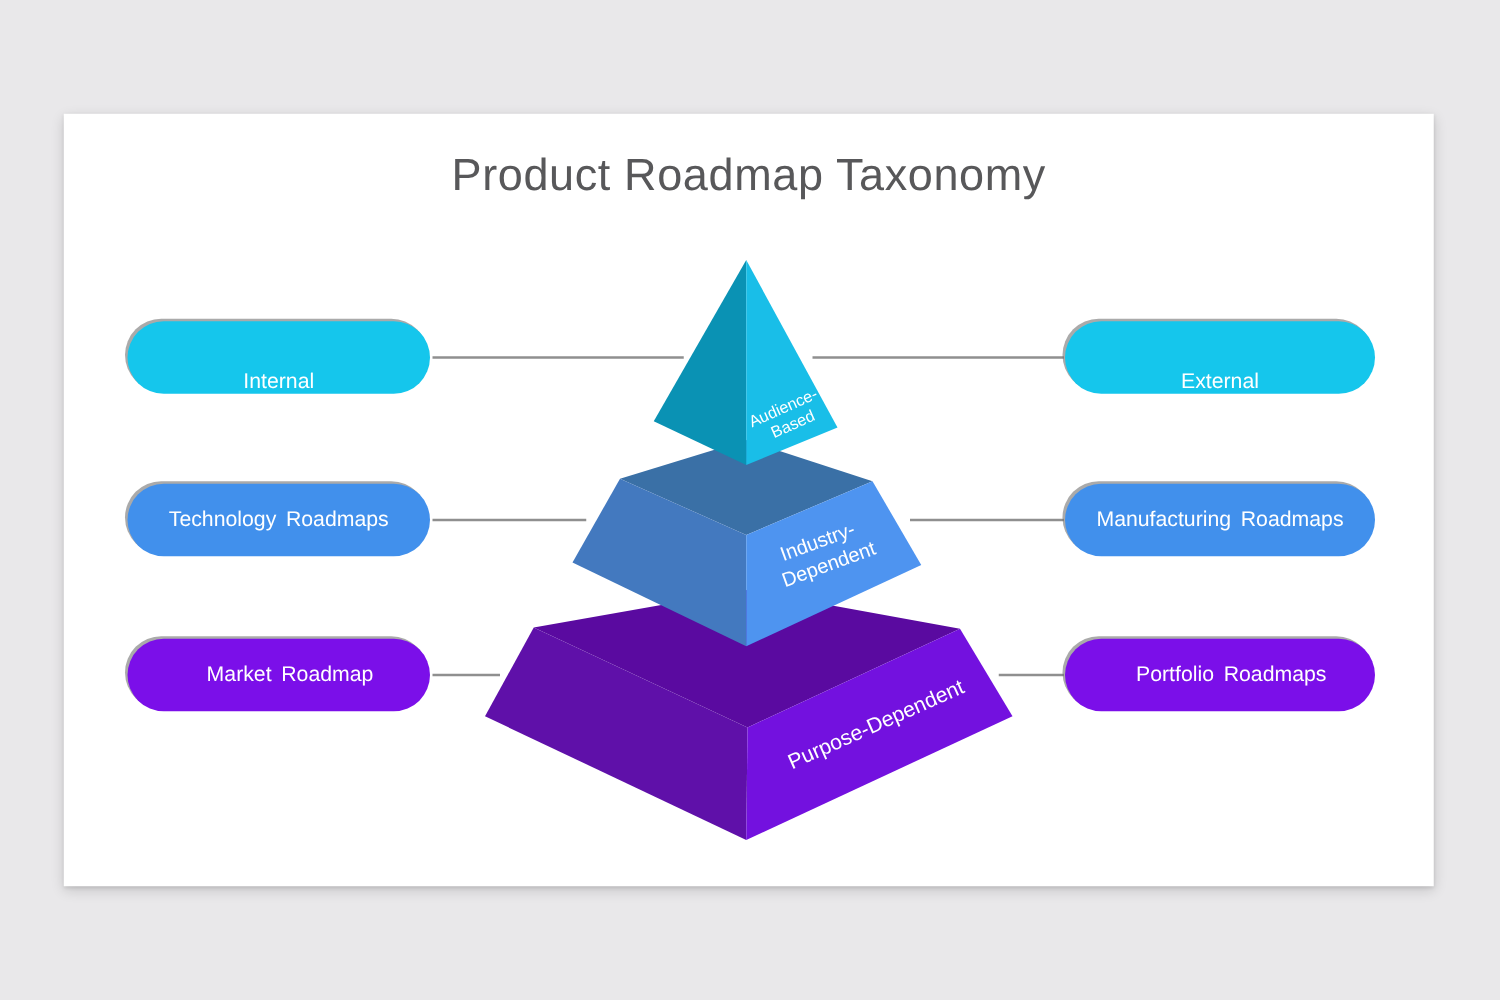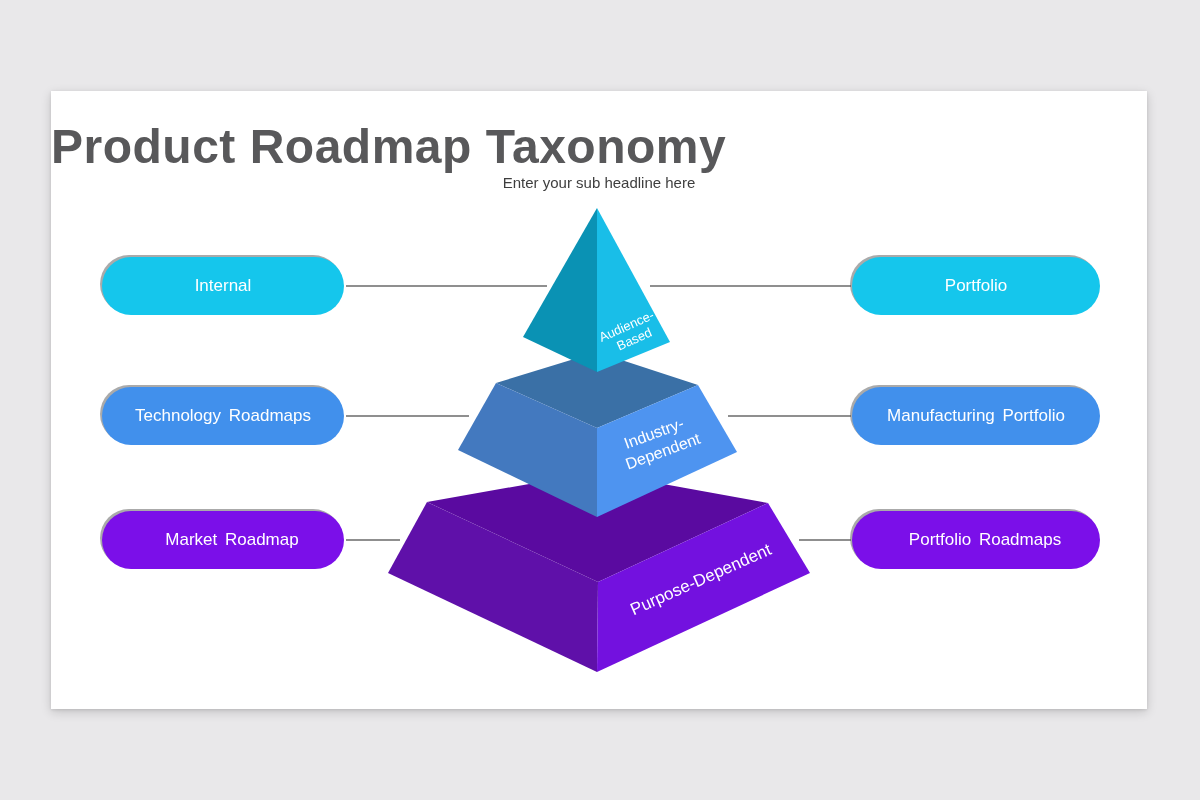--- a/index.html
+++ b/index.html
@@ -13,23 +13,23 @@
   .slide {
     position: absolute;
     left: 51px; top: 91px;
     width: 1096px; height: 618px;
     background: var(--slide-bg, #FFFFFF);
     box-shadow: 0 3px 10px rgba(0,0,0,0.16), 0 1px 3px rgba(0,0,0,0.10);
   }
   .title {
     position: absolute;
     left: 0; right: 0; top: 28px;
-    text-align: left;
-    font-size: 48px;
-    font-weight: 700;
+    text-align: center;
+    font-size: 36px;
+    font-weight: 400;
     letter-spacing: 0.5px;
     color: var(--title-color, #58585A);
   }
   .subtitle {
     position: absolute;
     left: 0; right: 0; top: 83px;
     text-align: center;
     font-size: 15px;
     font-weight: 400;
     color: var(--subtitle-color, #3E3E3E);
@@ -59,30 +59,29 @@
     font-size: 17px;
     word-spacing: 3px;
     box-shadow: -2px -2px 0 0 rgba(85,85,85,0.50);
     cursor: default;
   }
   .pill-left  { left: 102px; width: 242px; }
   .pill-right { left: 852px; width: 248px; }
   .row-1 { top: 257px; }
   .row-2 { top: 387px; }
   .row-3 { top: 511px; padding-left: 18px; }
-  .pill-cyan   { background: var(--pill-cyan,   #15C6EC); }
+  .pill-cyan   { background: var(--pill-cyan,   #15C6EC); align-items: flex-end; }
   .pill-blue   { background: var(--pill-blue,   #4190EC); }
   .pill-purple { background: var(--pill-purple, #7B0FE9); }
 </style>
 </head>
 <body>
 
 <div class="slide">
   <h1 class="title">Product Roadmap Taxonomy</h1>
-  <p class="subtitle">Enter your sub headline here</p>
 </div>
 
 <svg class="diagram" viewBox="0 0 1200 800">
 
   <g>
     <line class="connector" x1="346" y1="286" x2="547" y2="286"></line>
     <line class="connector" x1="650" y1="286" x2="851" y2="286"></line>
     <line class="connector" x1="346" y1="416" x2="469" y2="416"></line>
     <line class="connector" x1="728" y1="416" x2="851" y2="416"></line>
     <line class="connector" x1="346" y1="540" x2="400" y2="540"></line>
@@ -115,26 +114,26 @@
       <tspan x="0" y="-5">Audience-</tspan>
       <tspan x="0" y="10">Based</tspan>
     </text>
   </g>
 </svg>
 
 <div class="pill pill-left pill-cyan row-1">
   <span>Internal</span>
 </div>
 <div class="pill pill-right pill-cyan row-1">
-  <span>Portfolio</span>
+  <span>External</span>
 </div>
 <div class="pill pill-left pill-blue row-2">
   <span>Technology Roadmaps</span>
 </div>
 <div class="pill pill-right pill-blue row-2">
-  <span>Manufacturing Portfolio</span>
+  <span>Manufacturing Roadmaps</span>
 </div>
 <div class="pill pill-left pill-purple row-3">
   <span>Market Roadmap</span>
 </div>
 <div class="pill pill-right pill-purple row-3">
   <span>Portfolio Roadmaps</span>
 </div>
 
 </body></html>

